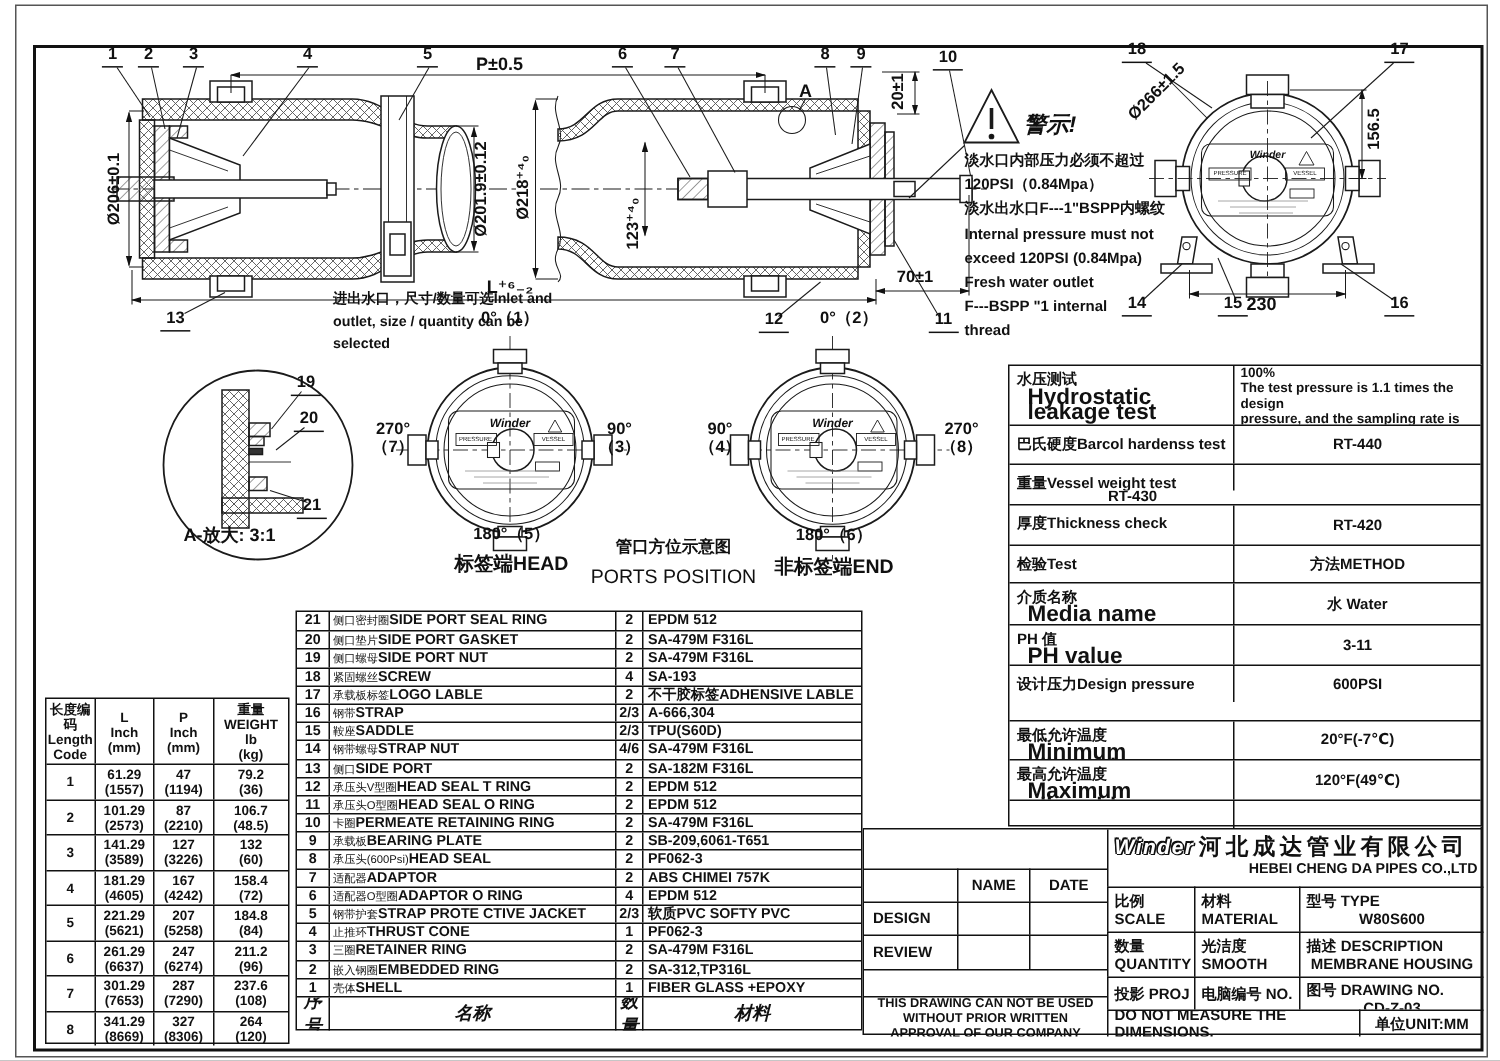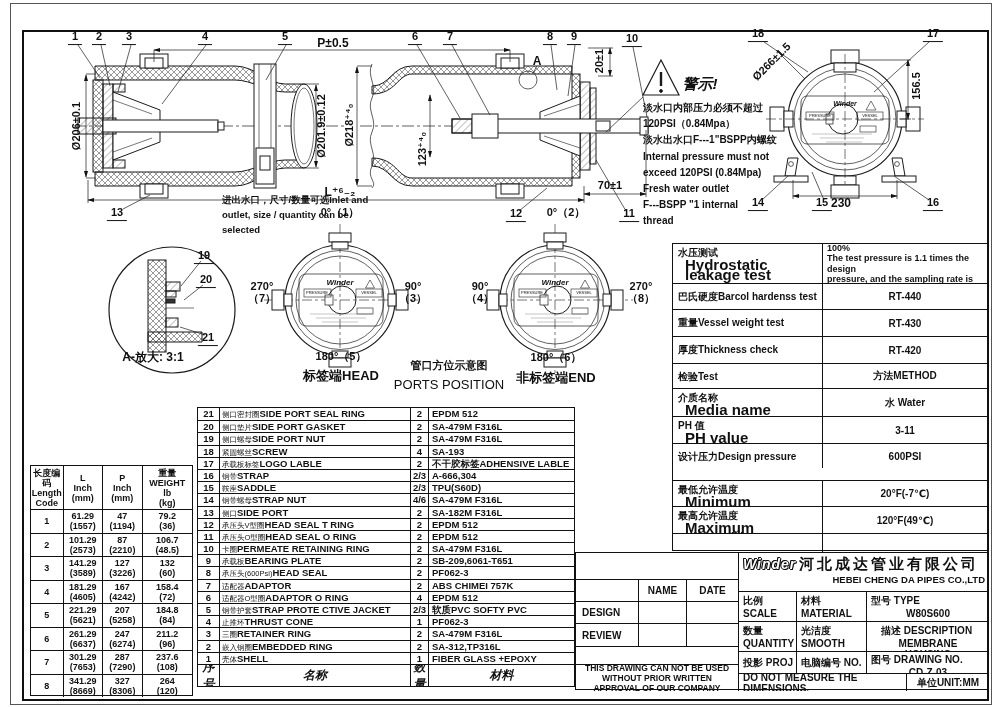--- a/index.html
+++ b/index.html
@@ -347,21 +347,21 @@
         <div class="cell spec-v vleft">
           <div class="vl">试验压力为设计压力的1.1倍，采样率：100%</div>
           <div class="vl">The test pressure is 1.1 times the design</div>
           <div class="vl">pressure, and the sampling rate is 100%.</div>
         </div>
       </div>
       <div class="row" style="height: 26px;">
         <div class="cell spec-l"><span class="zh">巴氏硬度</span><span class="en-inline">Barcol hardenss test</span></div>
         <div class="cell spec-v">RT-440</div>
       </div>
-      <div class="row" style="height: 27px;">
+      <div class="row" style="height: 27px; flex-direction: column;">
         <div class="cell spec-l"><span class="zh">重量</span><span class="en-inline">Vessel weight test</span></div>
         <div class="cell spec-v">RT-430</div>
       </div>
       <div class="row" style="height: 27px;">
         <div class="cell spec-l"><span class="zh">厚度</span><span class="en-inline">Thickness check</span></div>
         <div class="cell spec-v">RT-420</div>
       </div>
       <div class="row" style="height: 25px;">
         <div class="cell spec-l"><span class="zh">检验</span><span class="en-inline">Test</span></div>
         <div class="cell spec-v">方法METHOD</div>
@@ -724,21 +724,21 @@
       <div style="text-align:right;font-size:9.5px">HEBEI CHENG DA PIPES CO.,LTD</div>
     </div>
     <div class="tb-cell" style="left:162px;top:38px;width:58px;height:30px;display:flex;align-items:center;padding-left:4px">比例 SCALE</div>
     <div class="tb-cell" style="left:220px;top:38px;width:70px;height:30px;display:flex;align-items:center;padding-left:4px">材料 MATERIAL</div>
     <div class="tb-cell" style="left:290px;top:38px;width:123px;height:30px;padding:2px 4px">
       <div>型号 TYPE</div>
       <div style="text-align:center">W80S600</div>
     </div>
     <div class="tb-cell" style="left:162px;top:68px;width:58px;height:30px;display:flex;align-items:center;padding-left:4px">数量 QUANTITY</div>
     <div class="tb-cell" style="left:220px;top:68px;width:70px;height:30px;display:flex;align-items:center;padding-left:4px">光洁度 SMOOTH</div>
-    <div class="tb-cell" style="left:290px;top:68px;width:123px;height:30px;padding:2px 14px">
+    <div class="tb-cell" style="left:290px;top:68px;width:123px;height:30px;padding:2px 4px">
       <div>描述 DESCRIPTION</div>
       <div style="text-align:center">MEMBRANE HOUSING</div>
     </div>
     <div class="tb-cell" style="left:162px;top:98px;width:58px;height:22px;display:flex;align-items:center;padding-left:4px">投影 PROJ</div>
     <div class="tb-cell" style="left:220px;top:98px;width:70px;height:22px;display:flex;align-items:center;padding-left:4px">电脑编号 NO.</div>
     <div class="tb-cell" style="left:290px;top:98px;width:123px;height:22px;padding:1px 4px">
       <div>图号 DRAWING NO.</div>
       <div style="text-align:center">CD-Z-03</div>
     </div>
     <div class="tb-cell" style="left:162px;top:120px;width:168px;height:18px;display:flex;align-items:center;padding-left:4px">DO NOT MEASURE THE DIMENSIONS.</div>

